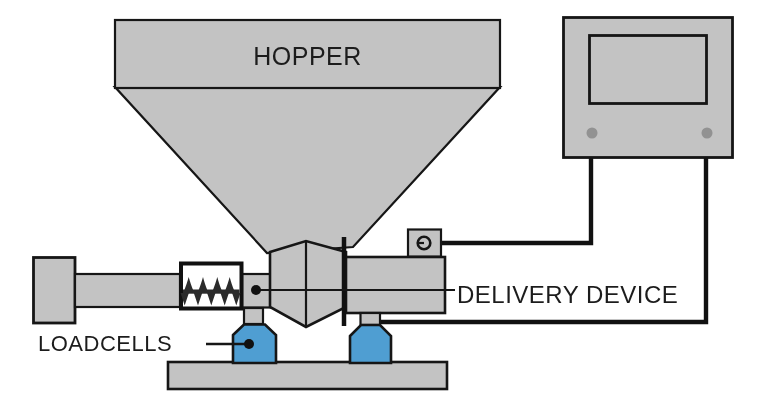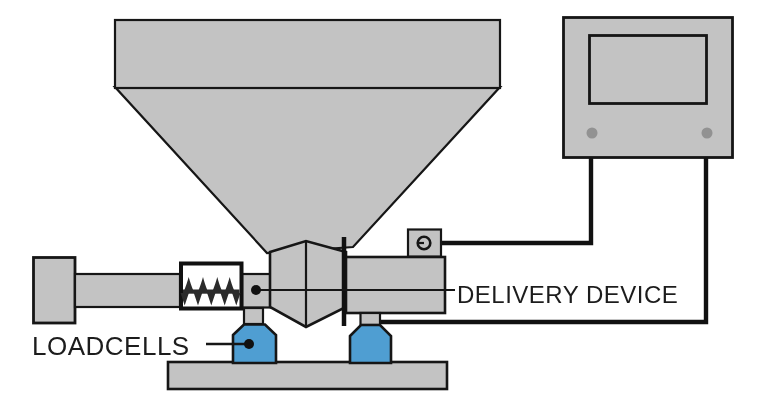--- a/index.html
+++ b/index.html
@@ -20,21 +20,21 @@
     text-align:right;
   }
   .label-hopper{
     left:115px;top:44px;width:385px;
     text-align:center;font-size:25px;
   }
   .label-delivery{
     left:457px;top:283px;font-size:24px;
   }
   .label-loadcells{
-    left:32px;top:333px;font-size:26px;
+    left:38px;top:333px;font-size:22px;
   }
   .outline2{stroke:#161616;stroke-width:2.2;}
   .outline26{stroke:#161616;stroke-width:2.6;}
   .outline28{stroke:#161616;stroke-width:2.8;}
   .cable{stroke:#111111;stroke-width:4.4;fill:none;}
   .thinline{stroke:#161616;stroke-width:2.2;}
 </style>
 </head>
 <body>
 
@@ -109,16 +109,17 @@
       <line class="thinline" x1="256" y1="290" x2="455" y2="290"></line>
       <circle cx="256" cy="290" r="5" fill="#111111" stroke="none"></circle>
     </g>
 
     <g>
       <line x1="206" y1="344" x2="249" y2="344" stroke="#161616" stroke-width="2.4"></line>
       <circle cx="249" cy="344" r="5" fill="#111111" stroke="none"></circle>
     </g>
   </svg>
 
+  <div class="diagram-label label-hopper">HOPPER</div>
   <div class="diagram-label label-delivery">DELIVERY DEVICE</div>
   <div class="diagram-label label-loadcells">LOADCELLS</div>
 
 </div>
 
 </body></html>

